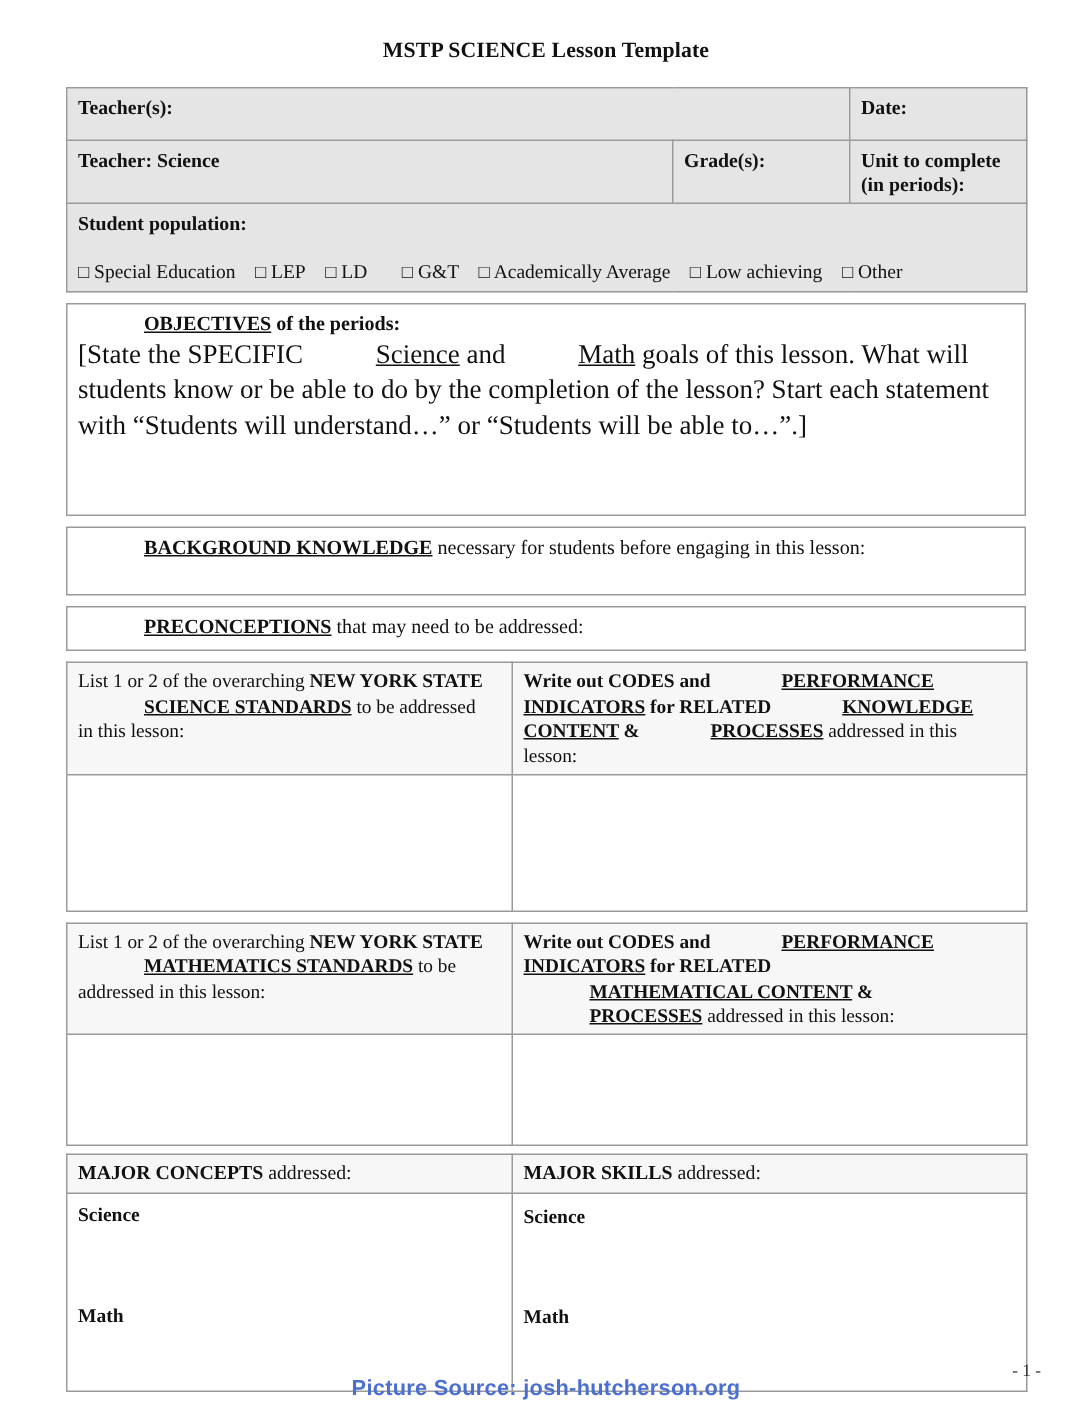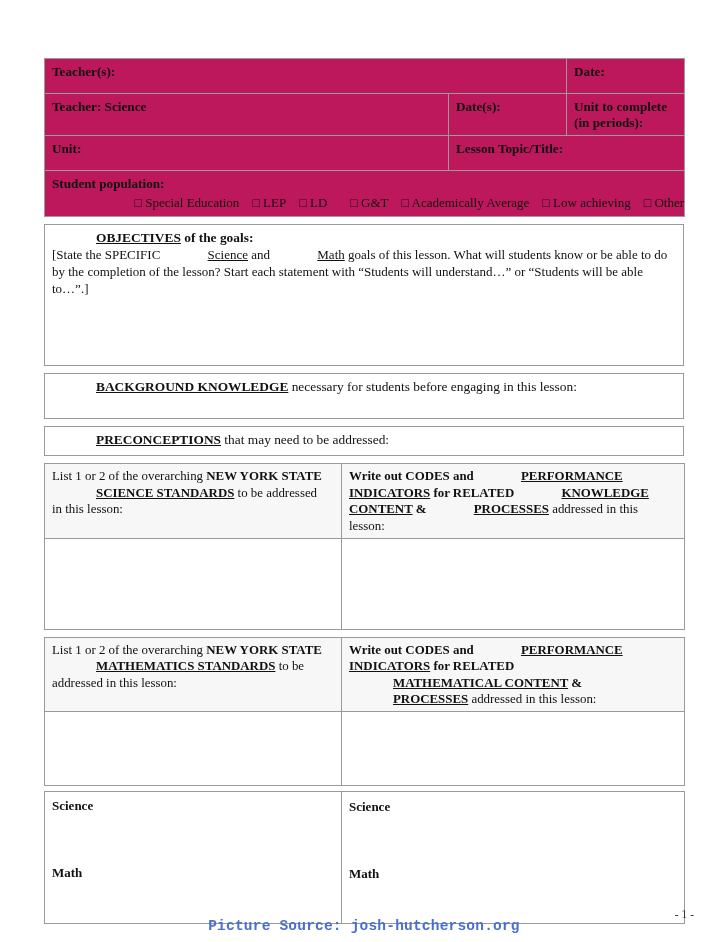--- a/index.html
+++ b/index.html
@@ -37,21 +37,21 @@
     width: 640px;
   }
 
   table.grid {
     border-collapse: collapse;
     width: 640px;
     table-layout: fixed;
   }
   table.grid td {
     border: 1px solid #9a9a9a;
-    background: #be185d;
+    background: #e5e5e5;
     vertical-align: top;
     padding: 5px 0 5px 7px;
     font-size: 13.2px;
     font-weight: bold;
     line-height: 1.18;
     height: 24px;
   }
 
   .block {
     border: 1px solid #9a9a9a;
@@ -63,30 +63,29 @@
     box-sizing: border-box;
   }
 
   .hdr-line {
     font-weight: bold;
     font-size: 13.4px;
   }
   u.ul { text-decoration: underline; margin-left: 44px; }
   .body-text {
     font-weight: normal;
-    font-size: 13px;
+    font-size: 18px;
     line-height: 1.30;
   }
 
   .poprow {
-    margin-top: 3px;
+    margin-top: 16px;
     font-weight: normal;
     font-size: 13px;
     white-space: nowrap;
-    text-align: right;
   }
   .cb { font-size: 12.4px; }
   .pop-item { margin-right: 13px; }
 
   
   table.two {
     border-collapse: collapse;
     width: 640px;
     table-layout: fixed;
     margin-top: 7px;
@@ -105,41 +104,42 @@
   table.two td.fill {
     background: #ffffff;
   }
 
   .footer-src {
     position: absolute;
     left: 0;
     top: 918px;
     width: 728px;
     text-align: center;
-    font-family: Liberation Mono, monospace;
+    font-family: Liberation Sans, sans-serif;
     font-weight: bold;
     font-size: 14.5px;
     color: #4a6fd0;
     letter-spacing: 0.2px;
   }
   .page-num {
     position: absolute;
     right: 34px;
     top: 908px;
     font-size: 11.5px;
     color: #333333;
   }
   .nb { font-weight: normal; }
   .b { font-weight: bold; }
 </style>
 </head>
 <body>
 
 <div class="page">
 
+  <div class="doc-title">MSTP SCIENCE Lesson Template</div>
 
   <div class="sheet">
 
     <table class="grid">
       <colgroup>
         <col style="width:404px">
         <col style="width:118px">
         <col style="width:118px">
       </colgroup>
       <tbody>
@@ -149,47 +149,39 @@
           </td>
           <td>
             <span>Date:</span>
           </td>
         </tr>
         <tr>
           <td style="width:226px">
             <span>Teacher:  Science</span>
           </td>
           <td style="width:123px">
-            <span>Date(s):</span>
+            <span>Grade(s):</span>
           </td>
           <td>
             <span>Unit to complete (in periods):</span>
-          </td>
-        </tr>
-        <tr>
-          <td>
-            <span>Unit:</span>
-          </td>
-          <td colspan="2">
-            <span>Lesson Topic/Title:</span>
           </td>
         </tr>
         <tr>
           <td colspan="3" style="padding-bottom:6px;">
             <span>Student population:</span>
             <div class="poprow">
               <span class="pop-item"><span class="cb">□</span> <span>Special Education</span></span><span class="pop-item"><span class="cb">□</span> <span>LEP</span></span><span class="pop-item"><span class="cb">□</span> <span>LD</span></span><span class="pop-item" style="margin-left:10px"><span class="cb">□</span> <span>G&amp;T</span></span><span class="pop-item"><span class="cb">□</span> <span>Academically Average</span></span><span class="pop-item"><span class="cb">□</span> <span>Low achieving</span></span><span class="pop-item" style="margin-right:0"><span class="cb">□</span> <span>Other</span></span>
             </div>
           </td>
         </tr>
       </tbody>
     </table>
 
     <div class="block" style="height:142px;">
-      <div class="hdr-line"><u class="ul">OBJECTIVES</u><span> of the goals:</span></div>
+      <div class="hdr-line"><u class="ul">OBJECTIVES</u><span> of the periods:</span></div>
       <div class="body-text"><span>[State the SPECIFIC </span><u class="ul">Science</u><span> and </span><u class="ul">Math</u><span> goals of this lesson. What will students know or be able to do by the completion of the lesson? Start each statement with “Students will understand…” or “Students will be able to…”.]</span></div>
     </div>
 
     <div class="block" style="height:46px;">
       <div class="hdr-line"><u class="ul">BACKGROUND KNOWLEDGE</u><span class="nb"> necessary for students before engaging in this lesson:</span></div>
     </div>
 
     <div class="block" style="height:30px;">
       <div class="hdr-line"><u class="ul">PRECONCEPTIONS</u><span class="nb"> that may need to be addressed:</span></div>
     </div>
@@ -236,20 +228,28 @@
       </tbody>
     </table>
 
     <table class="two" style="margin-top:5px;">
       <colgroup>
           <col style="width:297px">
           <col style="width:343px">
         </colgroup>
       <tbody>
         <tr>
+          <td class="head" style="font-size:13.2px;">
+            <span class="b">MAJOR CONCEPTS</span><span class="nb"> addressed:</span>
+          </td>
+          <td class="head" style="font-size:13.2px;">
+            <span class="b">MAJOR SKILLS</span><span class="nb"> addressed:</span>
+          </td>
+        </tr>
+        <tr>
           <td class="fill" style="height:120px; padding-top:6px;">
             <div class="b" style="font-size:13px;">Science</div>
             <div class="b" style="font-size:13px; margin-top:50px;">Math</div>
           </td>
           <td class="fill" style="height:120px; padding-top:7px;">
             <div class="b" style="font-size:13px;">Science</div>
             <div class="b" style="font-size:13px; margin-top:50px;">Math</div>
           </td>
         </tr>
       </tbody>

